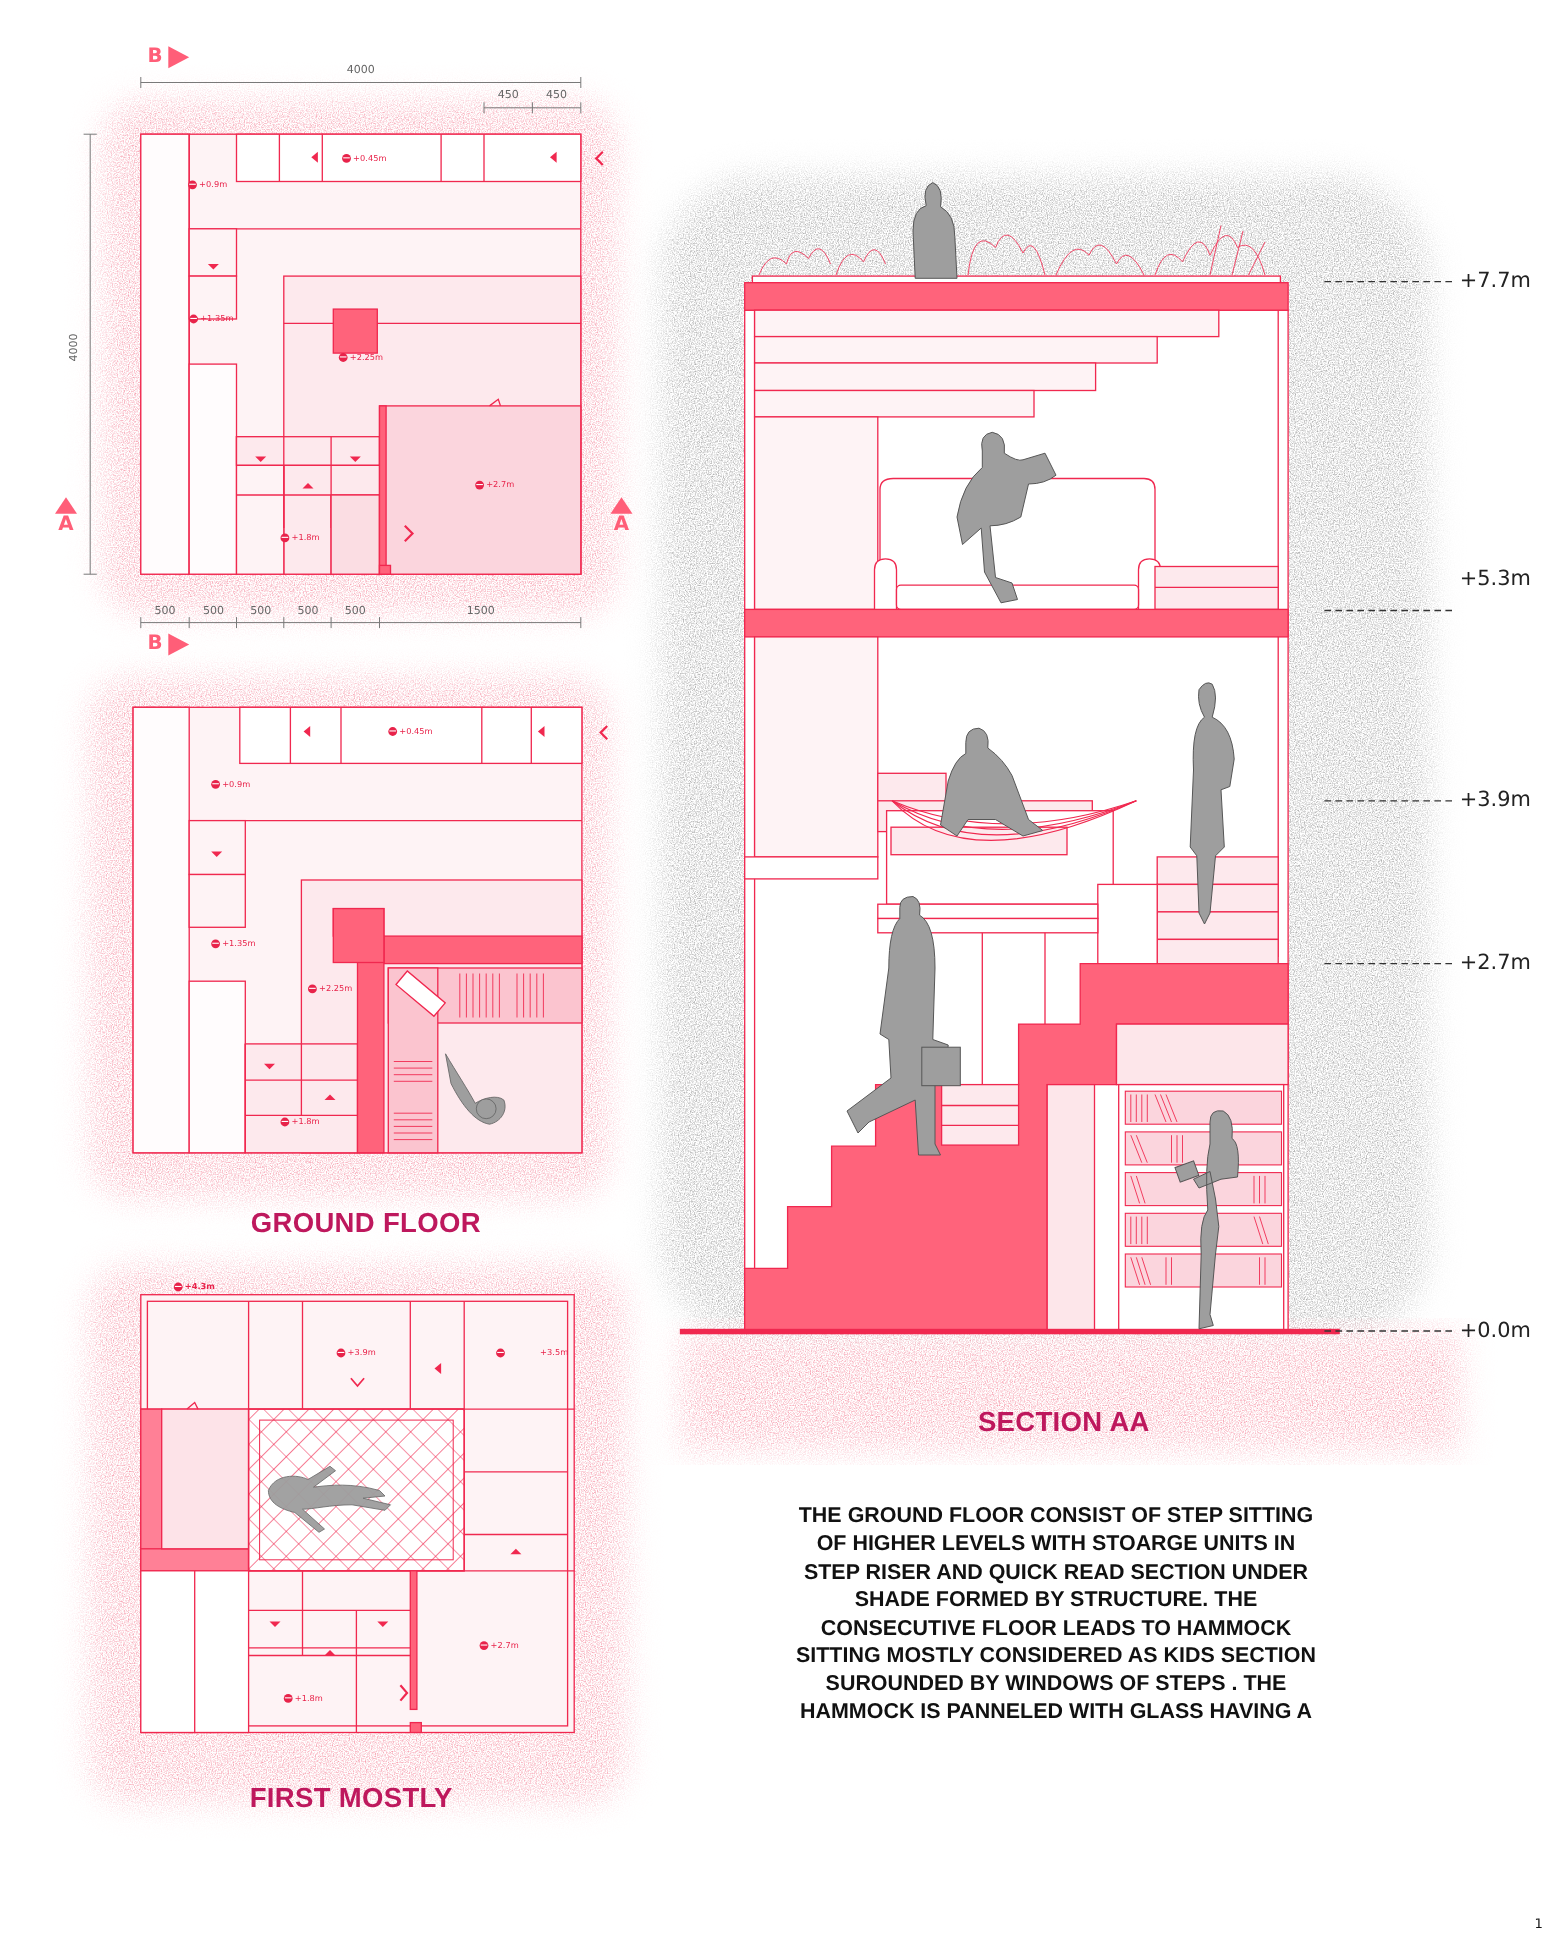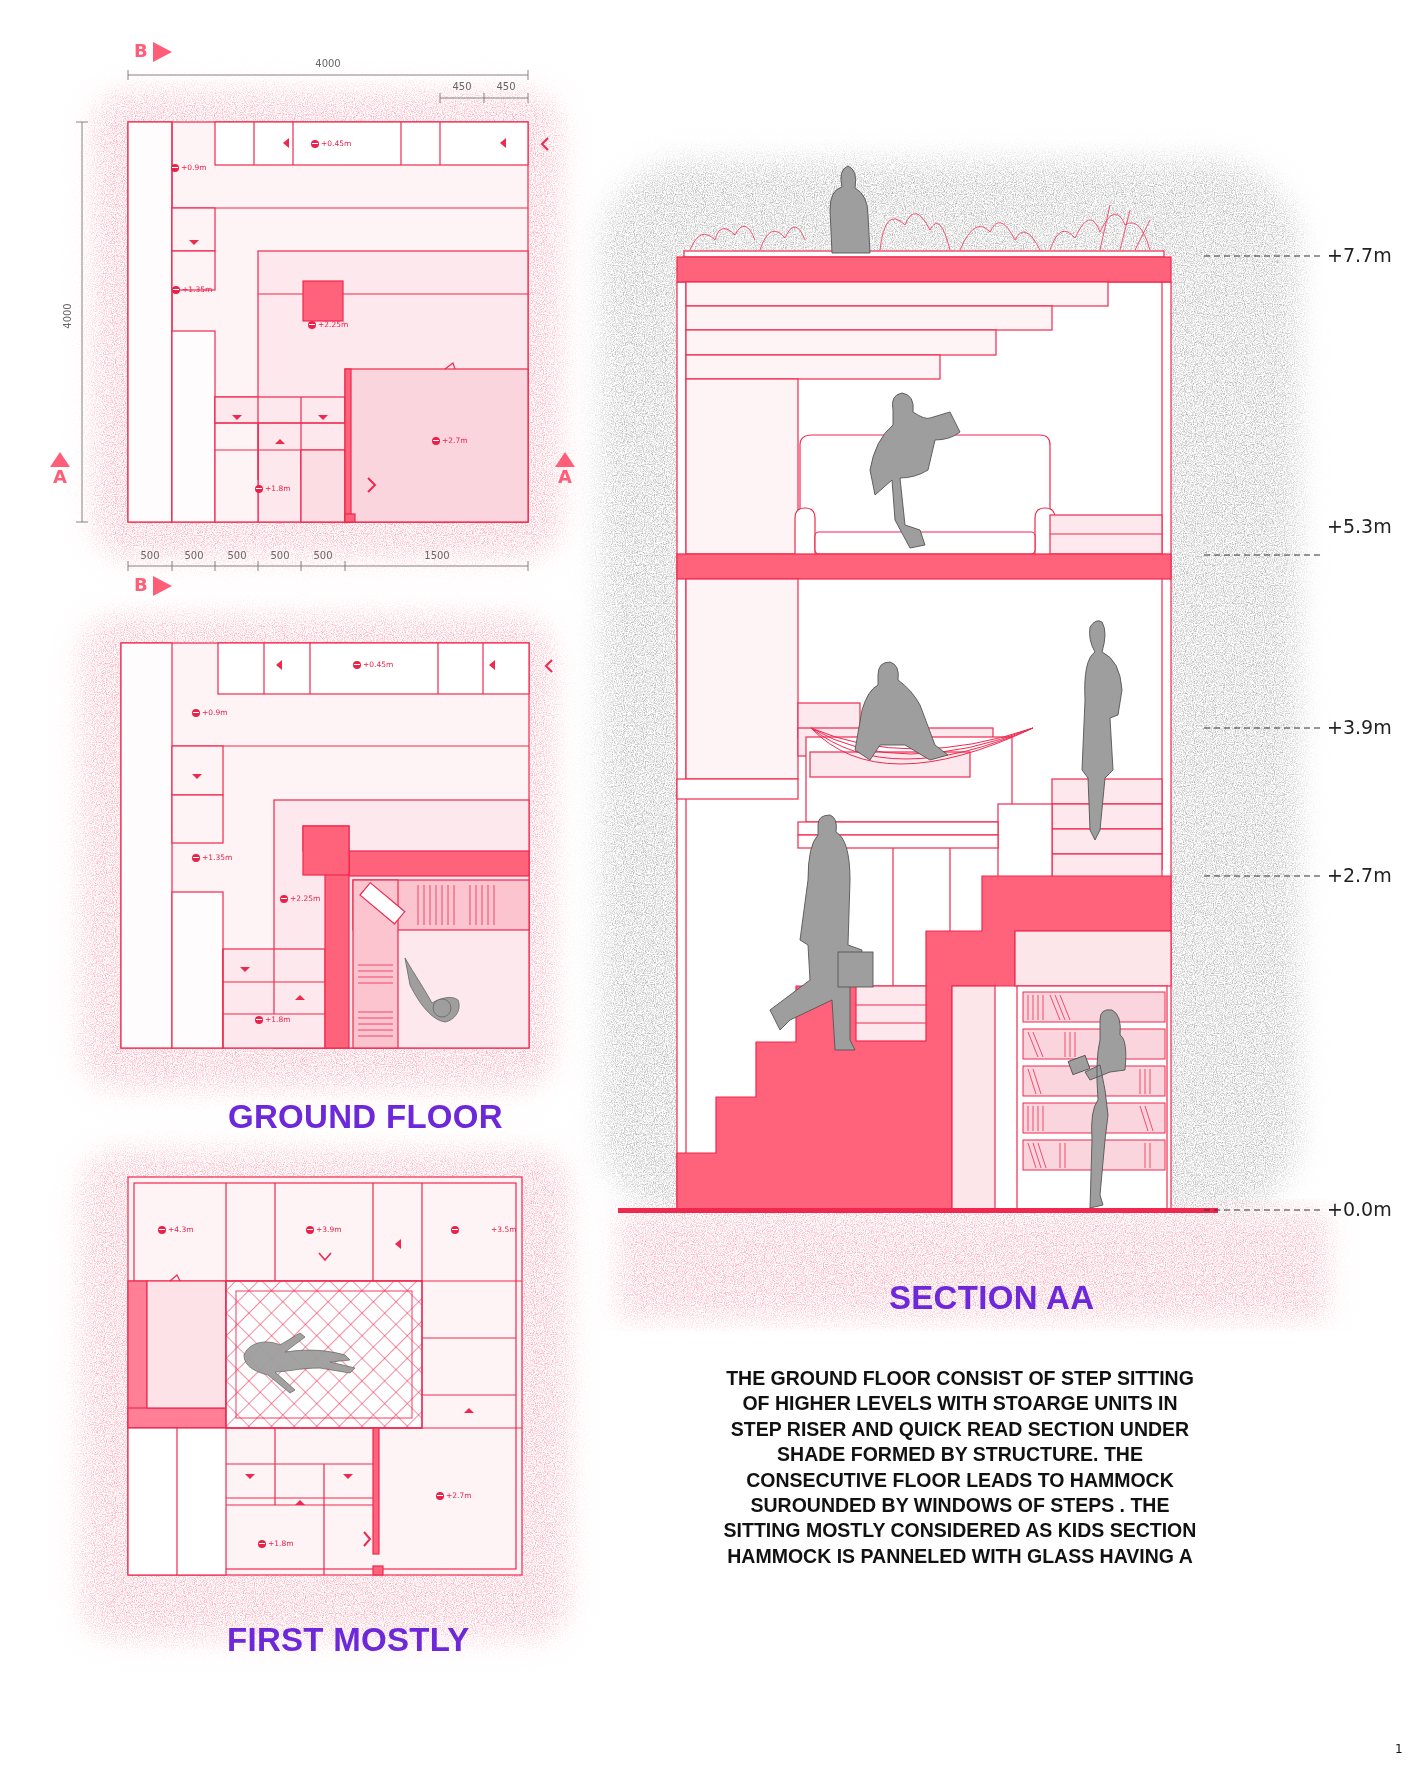--- a/index.html
+++ b/index.html
@@ -1,18 +1,18 @@
 <!DOCTYPE html>
 <html><head>
 <meta charset="utf-8">
 <style>
   html,body{margin:0;padding:0;background:#ffffff;}
   body{width:1416px;height:1770px;position:relative;overflow:hidden;font-family:"Liberation Sans",sans-serif;}
   svg{position:absolute;left:0;top:0;}
-  .title{position:absolute;font-family:"Liberation Sans",sans-serif;font-weight:bold;color:#6d28d9;font-size:33px;letter-spacing:0.3px;white-space:nowrap;}
+  .title{position:absolute;font-family:"Liberation Sans",sans-serif;font-weight:bold;color:#be185d;font-size:25px;letter-spacing:0.3px;white-space:nowrap;}
   .level{position:absolute;font-family:"DejaVu Sans",sans-serif;font-size:19px;color:#222;white-space:nowrap;}
   .dim{position:absolute;font-family:"DejaVu Sans",sans-serif;font-size:10px;color:#666;white-space:nowrap;transform:translateX(-50%);}
   .elev{position:absolute;font-family:"DejaVu Sans",sans-serif;font-size:7.5px;color:#e8234a;white-space:nowrap;display:flex;align-items:center;gap:2px;}
   .elev .mk{width:8px;height:8px;border-radius:50%;background:#e8234a;display:inline-block;position:relative;}
   .elev .mk::after{content:"";position:absolute;left:1px;top:3.5px;width:6px;height:1px;background:#fff;}
   .sec-marker{position:absolute;font-family:"DejaVu Sans",sans-serif;font-weight:bold;font-size:18px;color:#ff5e78;}
   .desc{position:absolute;left:690px;top:1366px;width:540px;text-align:center;font-family:"Liberation Sans",sans-serif;font-weight:bold;font-size:19.5px;line-height:25.4px;color:#111;}
   .desc span{display:block;white-space:nowrap;}
   .pagenum{position:absolute;left:1395px;top:1742px;font-family:"DejaVu Sans",sans-serif;font-size:12px;color:#111;}
 </style>
@@ -406,21 +406,21 @@
   </div>
 <div class="elev" style="left:280px;top:894px;">
     <span class="mk"></span>
     <span>+2.25m</span>
   </div>
 <div class="elev" style="left:255px;top:1015px;">
     <span class="mk"></span>
     <span>+1.8m</span>
   </div>
 
-<div class="elev" style="left:158px;top:1225px;">
+<div class="elev" style="left:158px;top:1165px;font-weight:bold;">
     <span class="mk"></span>
     <span>+4.3m</span>
   </div>
 <div class="elev" style="left:306px;top:1225px;">
     <span class="mk"></span>
     <span>+3.9m</span>
   </div>
 <div class="elev" style="left:451px;top:1225px;gap:32px;">
     <span class="mk"></span>
     <span>+3.5m</span>
@@ -443,18 +443,18 @@
 <div class="level" style="left:1327px;top:716px;">+3.9m</div>
 <div class="level" style="left:1327px;top:864px;">+2.7m</div>
 <div class="level" style="left:1327px;top:1198px;">+0.0m</div>
 
 <div class="desc">
   <span>THE GROUND FLOOR CONSIST OF STEP SITTING</span>
   <span>OF HIGHER LEVELS WITH STOARGE UNITS IN</span>
   <span>STEP RISER AND QUICK READ SECTION UNDER</span>
   <span>SHADE FORMED BY STRUCTURE. THE</span>
   <span>CONSECUTIVE FLOOR LEADS TO HAMMOCK</span>
+  <span>SITTING MOSTLY CONSIDERED AS KIDS SECTION</span>
   <span>SUROUNDED BY WINDOWS OF STEPS . THE</span>
-  <span>SITTING MOSTLY CONSIDERED AS KIDS SECTION</span>
   <span>HAMMOCK IS PANNELED WITH GLASS HAVING A</span>
 </div>
 
 <div class="pagenum">1</div>
 
 </body></html>

